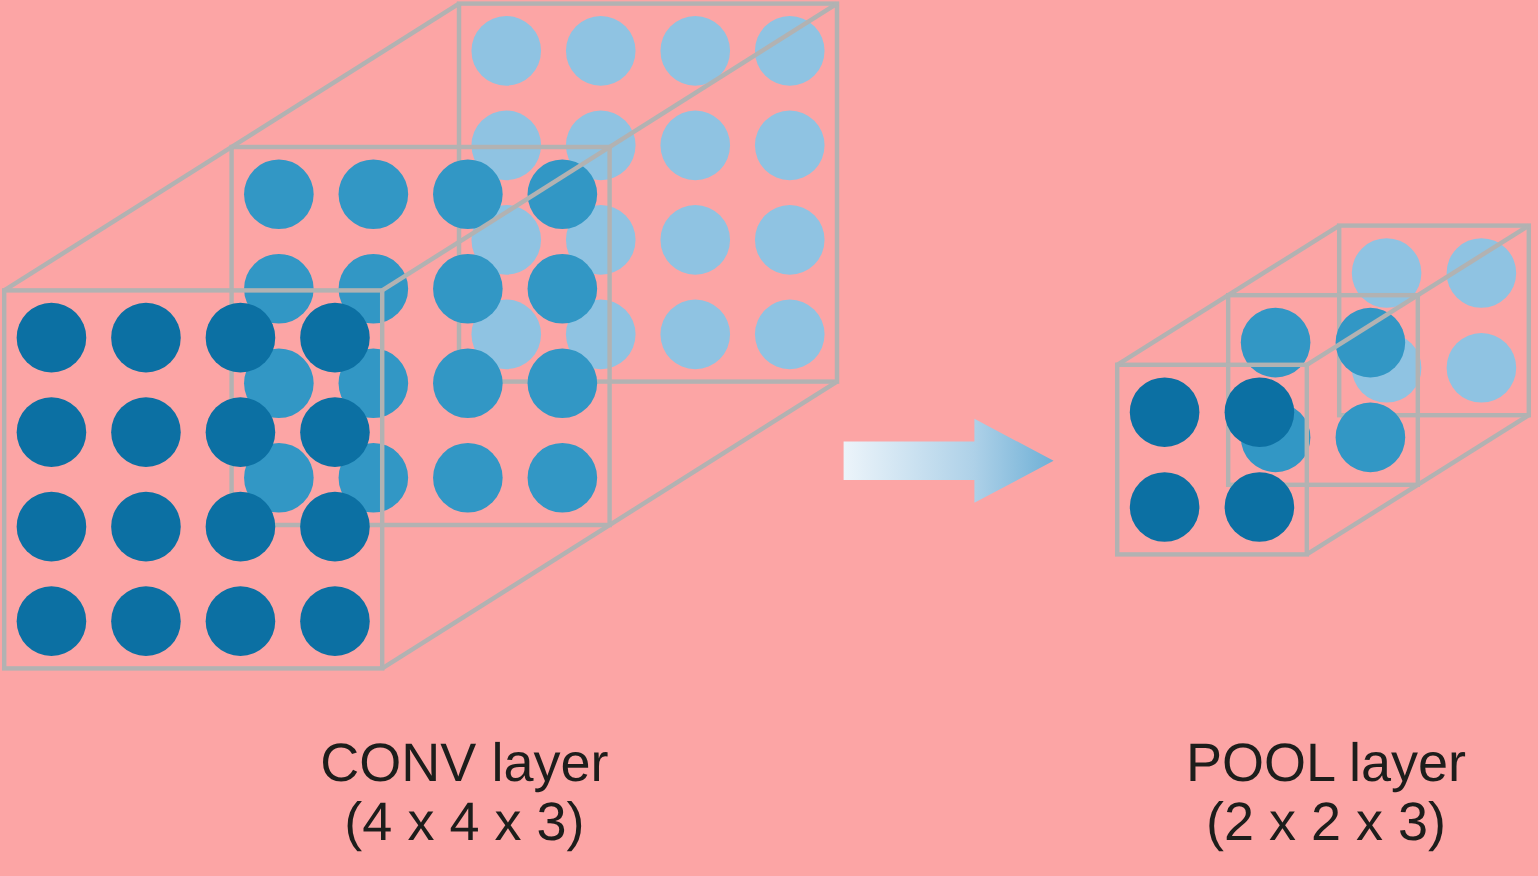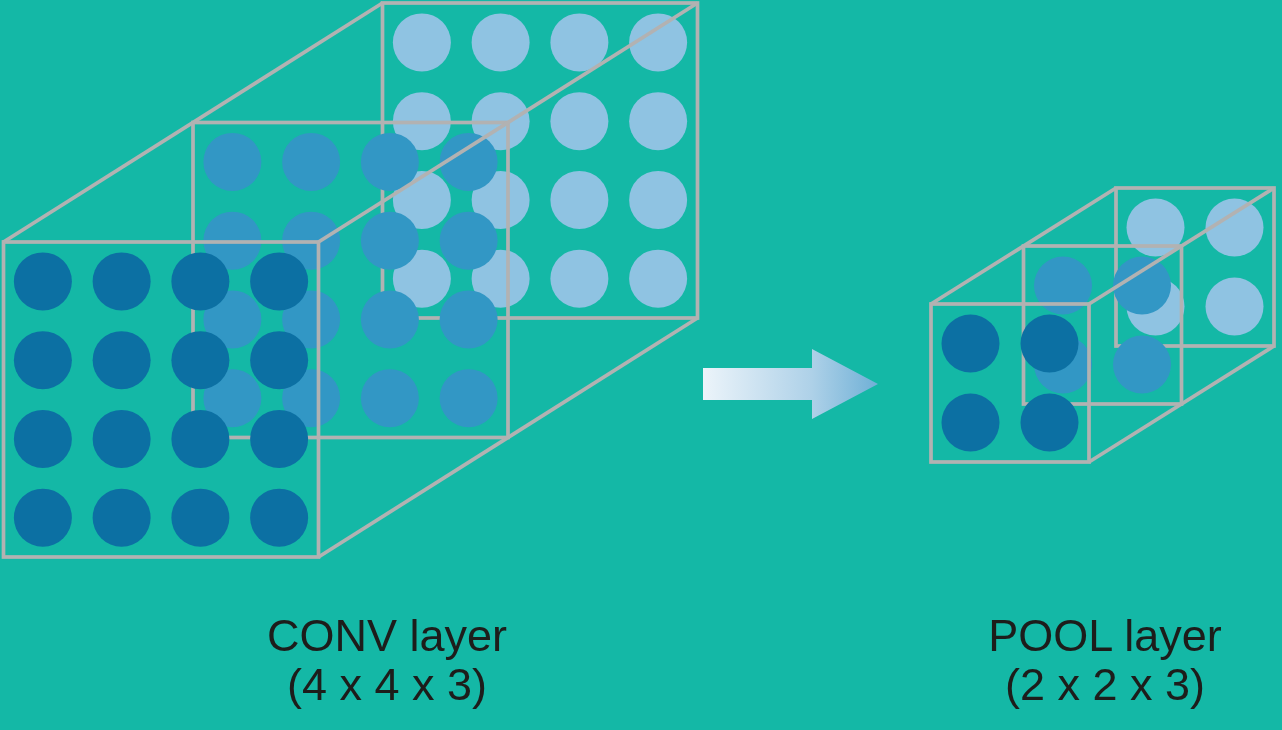--- a/index.html
+++ b/index.html
@@ -1,20 +1,20 @@
 <!DOCTYPE html>
 <html><head>
 <meta charset="utf-8">
 <style>
   html, body { margin: 0; padding: 0; background: #ffffff; }
   .stage {
     position: relative;
     width: 1282px;
     height: 730px;
-    background: #14b8a6;
+    background: #fca5a5;
     overflow: hidden;
   }
   svg { display: block; }
   text.cap {
     font-family: "Liberation Sans", sans-serif;
     text-anchor: middle;
   }
 </style>
 </head>
 <body>

